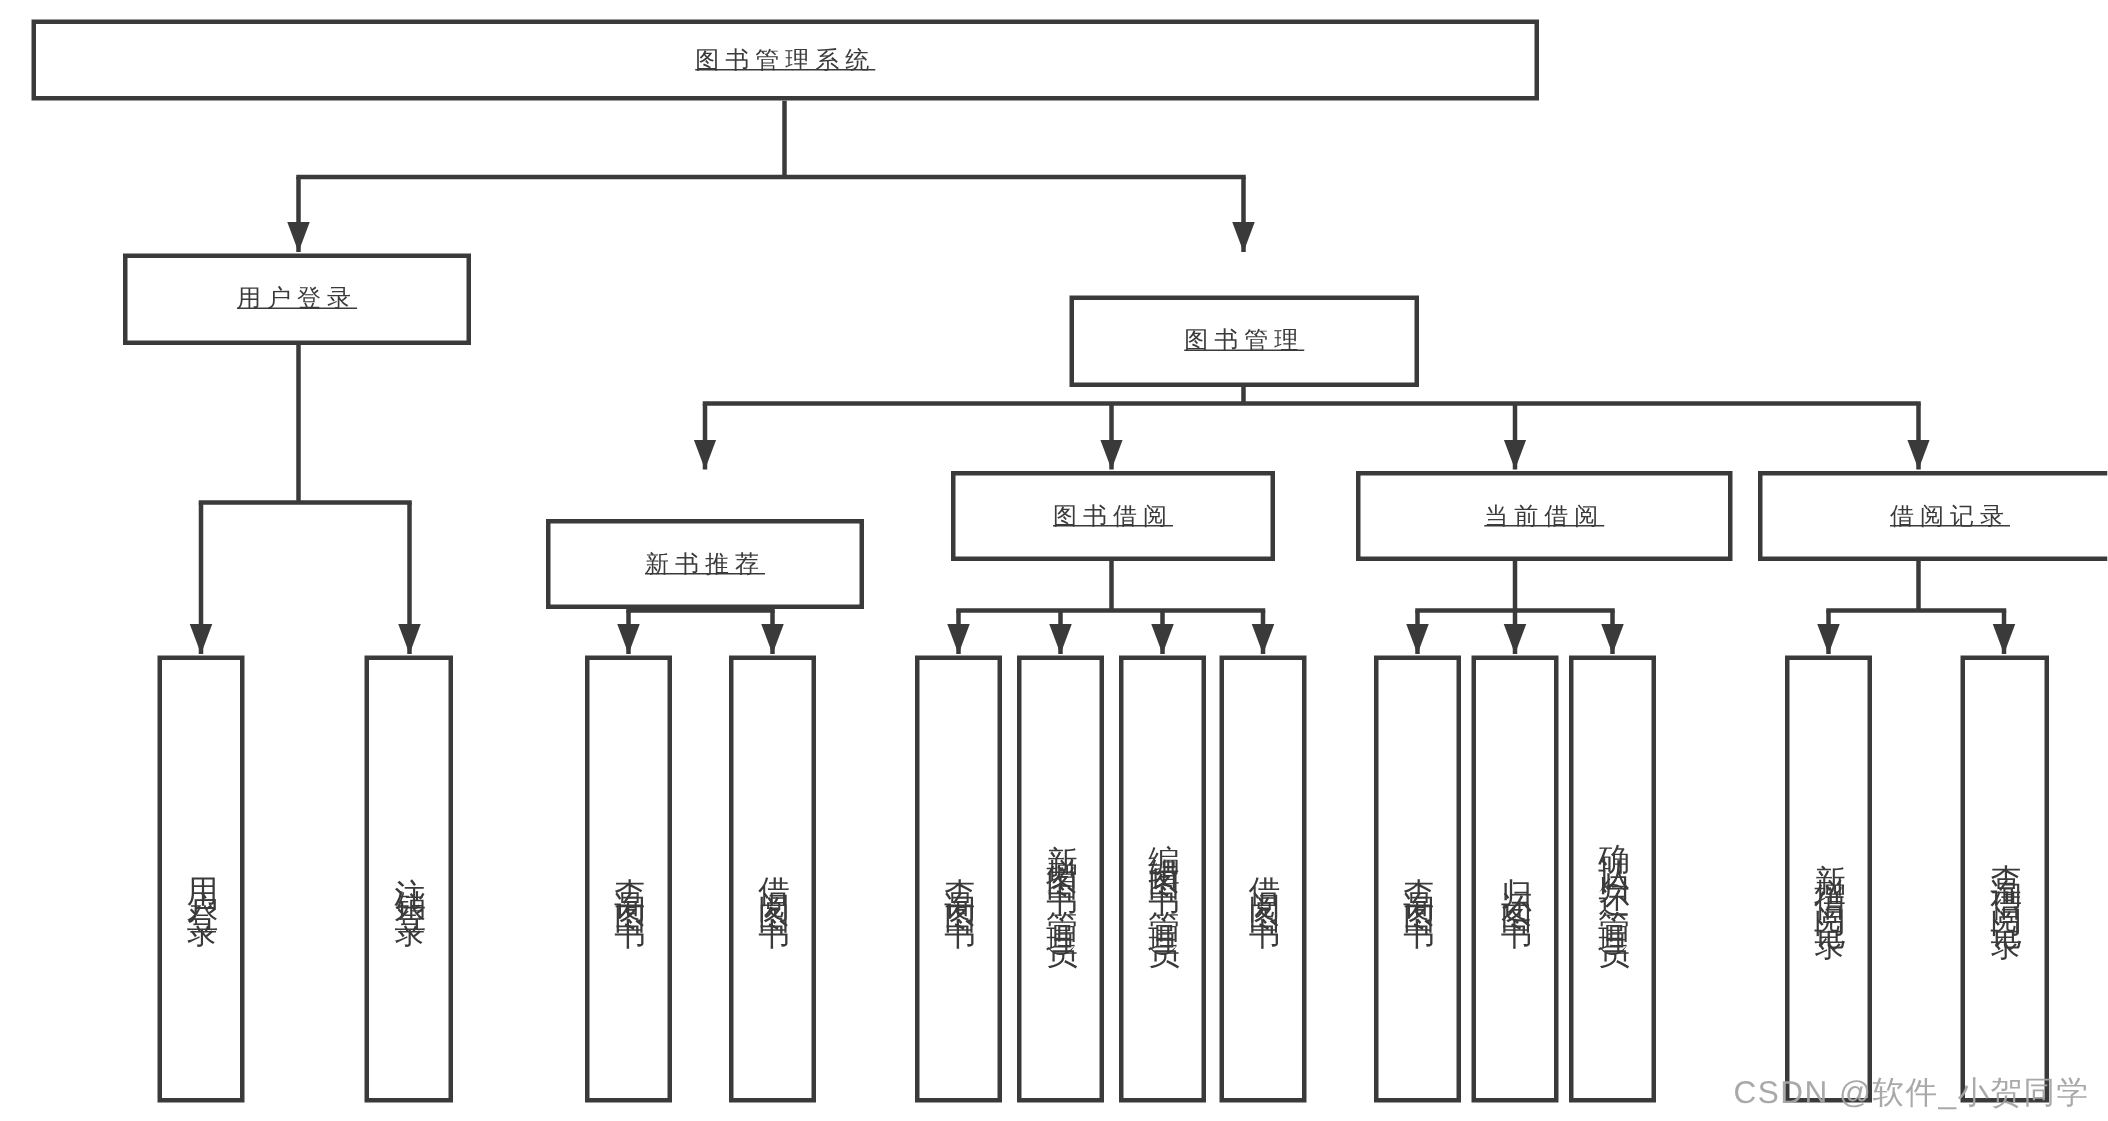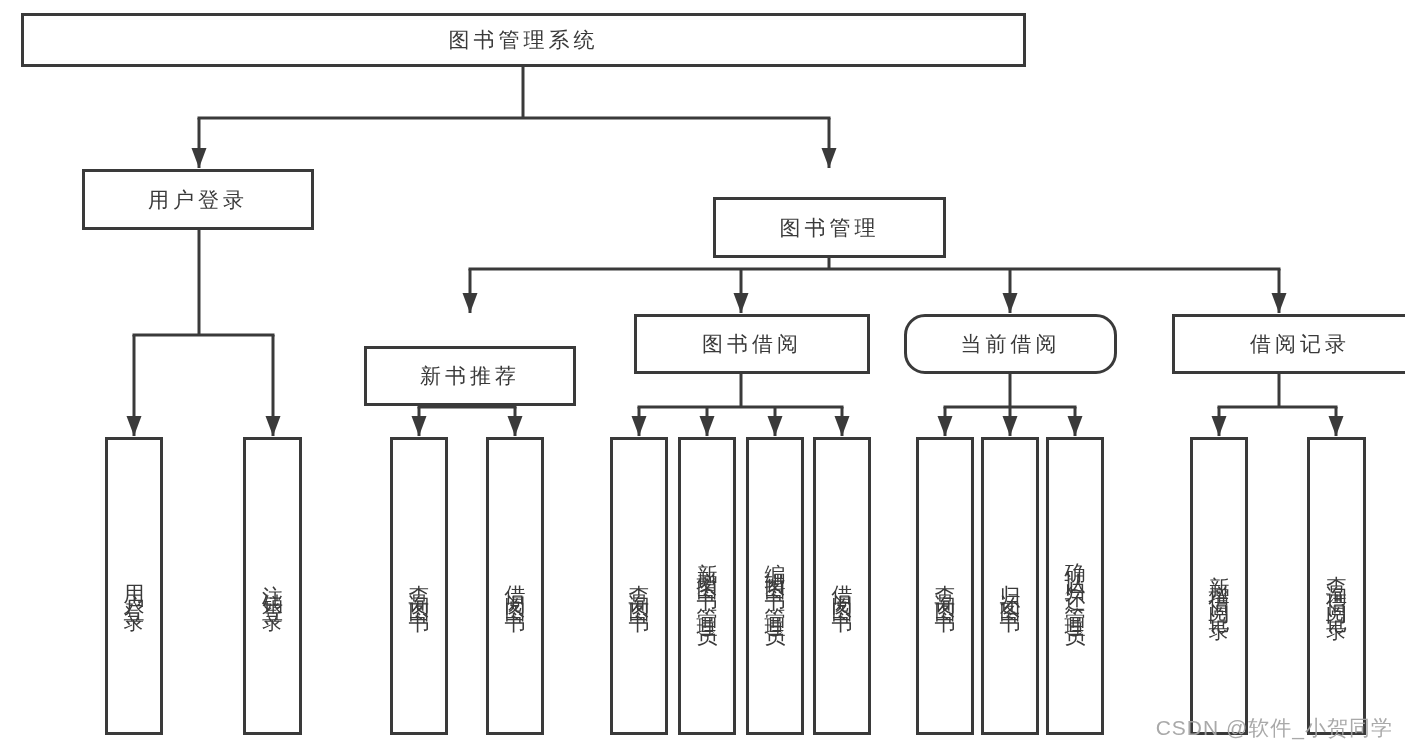--- a/index.html
+++ b/index.html
@@ -25,24 +25,25 @@
     pointer-events: none;
   }
   .box {
     position: absolute;
     box-sizing: border-box;
     border: 3px solid #3a3a3a;
     background: #ffffff;
     display: flex;
     align-items: center;
     justify-content: center;
-    font-size: 21px;
+    font-size: 16px;
     letter-spacing: 4px;
     white-space: nowrap;
     color: #3a3a3a;
+    text-decoration: underline;
   }
   .vbox {
     position: absolute;
     box-sizing: border-box;
     border: 3px solid #3a3a3a;
     background: #ffffff;
     top: 437px;
     height: 298px;
     width: 58px;
     writing-mode: vertical-rl;
@@ -120,22 +121,22 @@
       <path d="M1336 407 V436" marker-end="url(#arrow)"></path>
     </g>
   </svg>
 
   <div class="box" style="left:21px; top:13px; width:1005px; height:54px;">图书管理系统</div>
 
   <div class="box" style="left:82px; top:169px; width:232px; height:61px;">用户登录</div>
   <div class="box" style="left:713px; top:169px; width:233px; height:61px;margin-top:28px;">图书管理</div>
 
   <div class="box" style="left:364px; top:314px; width:212px; height:60px;margin-top:32px;">新书推荐</div>
-  <div class="box" style="left:634px; top:314px; width:236px; height:60px;">图书借阅</div>
-  <div class="box" style="left:904px; top:314px; width:213px; height:60px;border-radius:21px;">当前借阅</div>
+  <div class="box" style="left:634px; top:314px; width:216px; height:60px;">图书借阅</div>
+  <div class="box" style="left:904px; top:314px; width:251px; height:60px;">当前借阅</div>
   <div class="box" style="left:1172px; top:314px; width:256px; height:60px;">借阅记录</div>
 
   <div class="vbox" style="left:105px;">用户登录</div>
   <div class="vbox" style="left:243px; width:59px;">注销登录</div>
 
   <div class="vbox" style="left:390px;">查询图书</div>
   <div class="vbox" style="left:486px;">借阅图书</div>
 
   <div class="vbox" style="left:610px;">查询图书</div>
   <div class="vbox" style="left:678px;">新增图书（管理员）</div>

